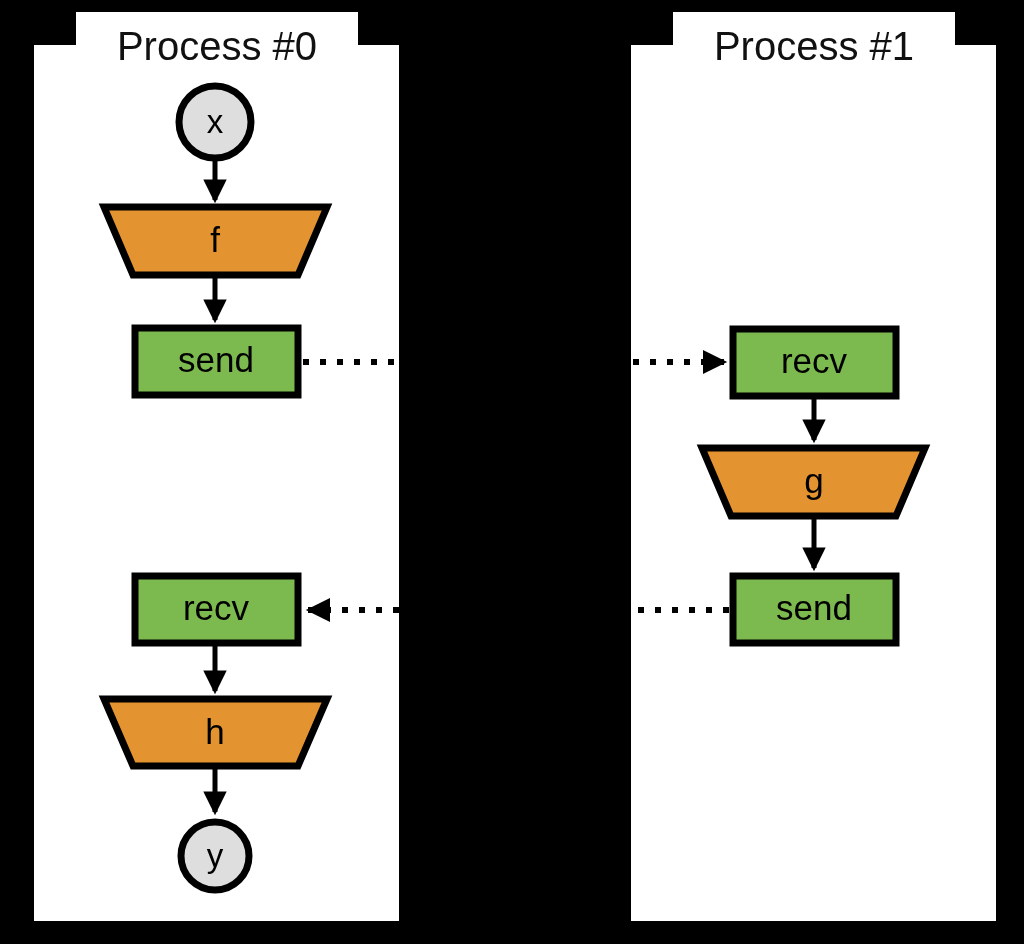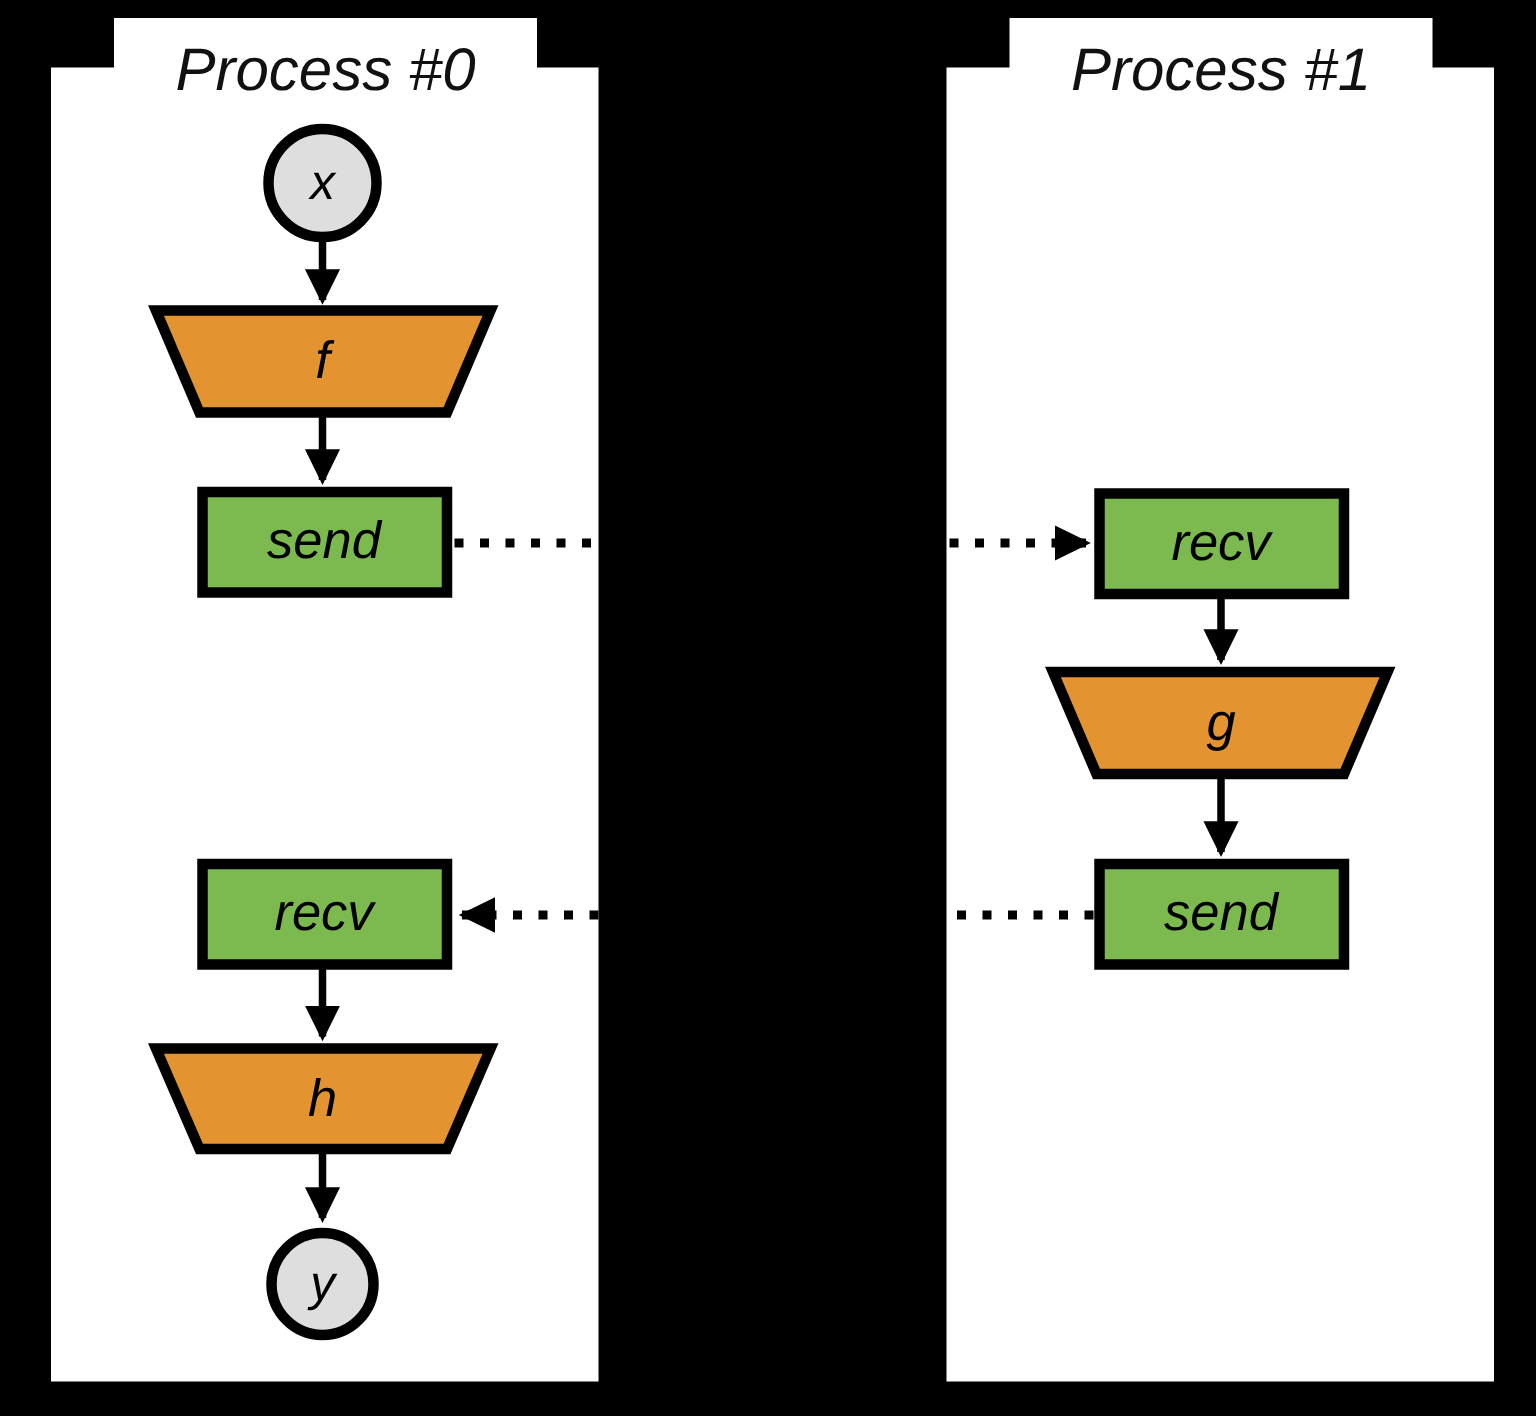--- a/index.html
+++ b/index.html
@@ -7,21 +7,20 @@
     padding: 0;
     background: #000000;
   }
   #stage {
     position: relative;
     width: 1024px;
     height: 944px;
     background: #000000;
     overflow: hidden;
     font-family: "Liberation Sans", sans-serif;
-    font-style: italic;
   }
   #diagram-svg {
     position: absolute;
     left: 0;
     top: 0;
     width: 1024px;
     height: 944px;
     display: block;
   }
   .panel-fill { fill: #ffffff; }

